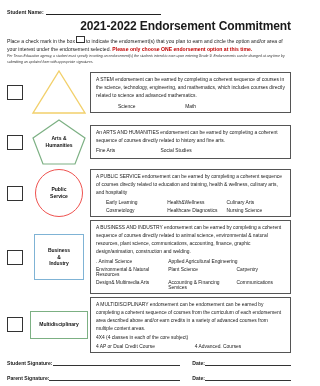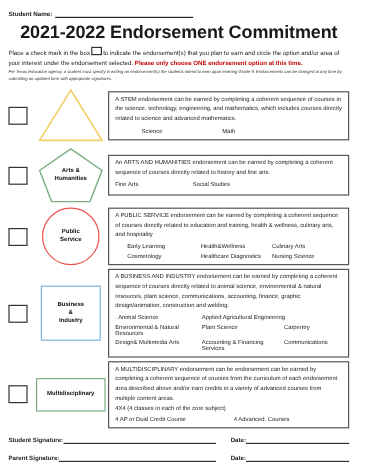--- a/index.html
+++ b/index.html
@@ -30,22 +30,22 @@
     align-items: flex-end;
     gap: 2px;
     margin-bottom: 4px;
   }
   .student-name-row .rule {
     flex: 0 0 115px;
     border-bottom: 0.7px solid #222;
     height: 5px;
   }
   .doc-title {
-    text-align: center;
-    font-size: 15px;
+    text-align: right;
+    font-size: 12px;
     font-weight: bold;
     letter-spacing: -0.1px;
     margin: 0 0 3px 0;
   }
   .instructions {
     font-size: 5.1px;
     line-height: 1.62;
     text-align: left;
     margin: 0 0 1px 0;
   }

